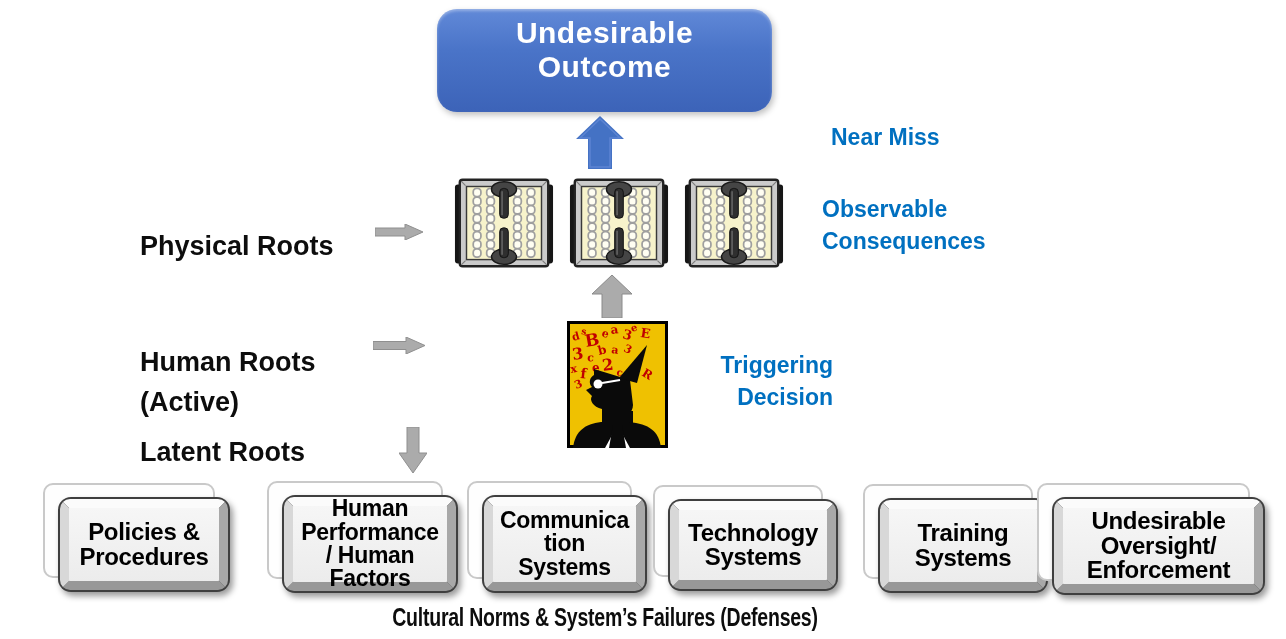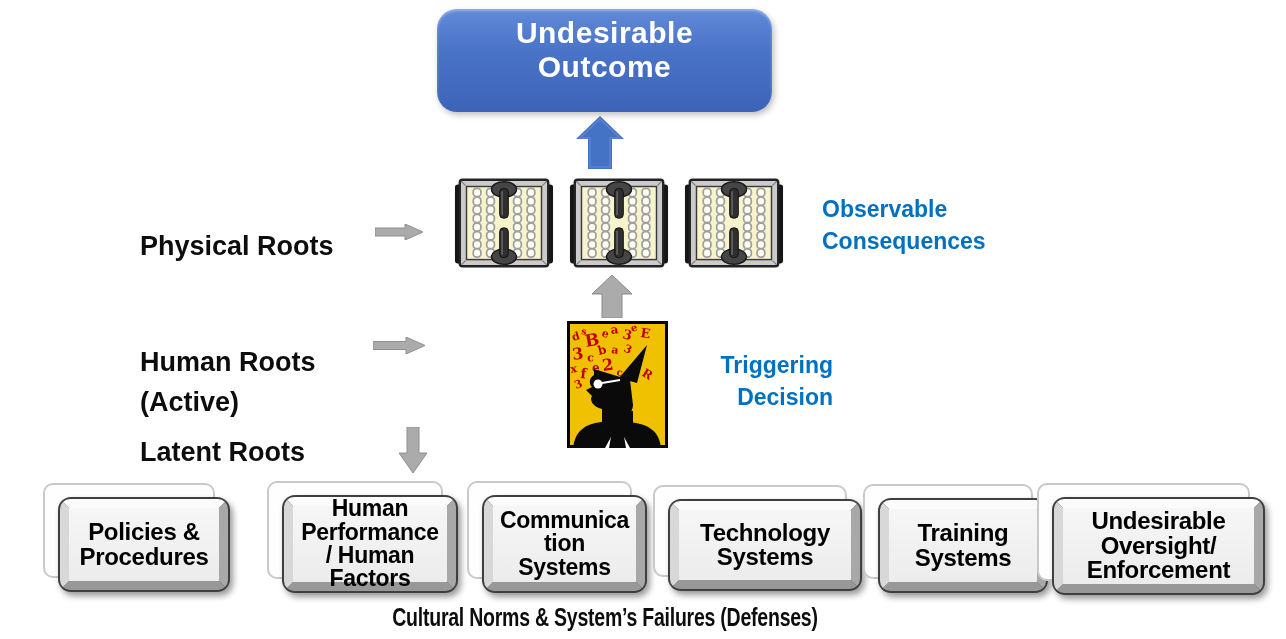--- a/index.html
+++ b/index.html
@@ -134,20 +134,21 @@
   <svg class="abs" style="left:454px;top:176px" width="100" height="96">
       <use href="#chainpanel"></use>
     </svg>
   <svg class="abs" style="left:569px;top:176px" width="100" height="96">
       <use href="#chainpanel"></use>
     </svg>
   <svg class="abs" style="left:684px;top:176px" width="100" height="96">
       <use href="#chainpanel"></use>
     </svg>
 
+  <div class="abs blue-label" style="left:831px;top:122px">Near Miss</div>
   <div class="abs blue-label" style="left:822px;top:194px">Observable
 Consequences</div>
   <div class="abs blue-label" style="left:661px;top:350px;width:172px;text-align:right">Triggering
 Decision</div>
 
   <svg class="abs" style="left:592px;top:275px" width="40" height="43">
     <polygon points="20,0 40,19 30,19 30,43 10,43 10,19 0,19" fill="#ababab" stroke="#8a8a8a" stroke-width="1"></polygon>
   </svg>
 
   <svg class="abs" style="left:567px;top:321px" width="101" height="127" viewBox="0 0 101 127">
@@ -223,21 +224,21 @@
   <div class="card-group" style="left:482px;top:495px;width:165px;height:98px">
     <div class="card-back"></div>
     <div class="card-front">
         <div class="card-bevel">
           <div class="card-label" style="font-size:23px">Communica
 tion
 Systems</div>
         </div>
       </div>
   </div>
-  <div class="card-group" style="left:668px;top:499px;width:194px;height:92px">
+  <div class="card-group" style="left:668px;top:499px;width:170px;height:92px">
     <div class="card-back"></div>
     <div class="card-front">
         <div class="card-bevel">
           <div class="card-label" style="font-size:24px">Technology
 Systems</div>
         </div>
       </div>
   </div>
   <div class="card-group" style="left:878px;top:498px;width:170px;height:95px">
     <div class="card-back"></div>

